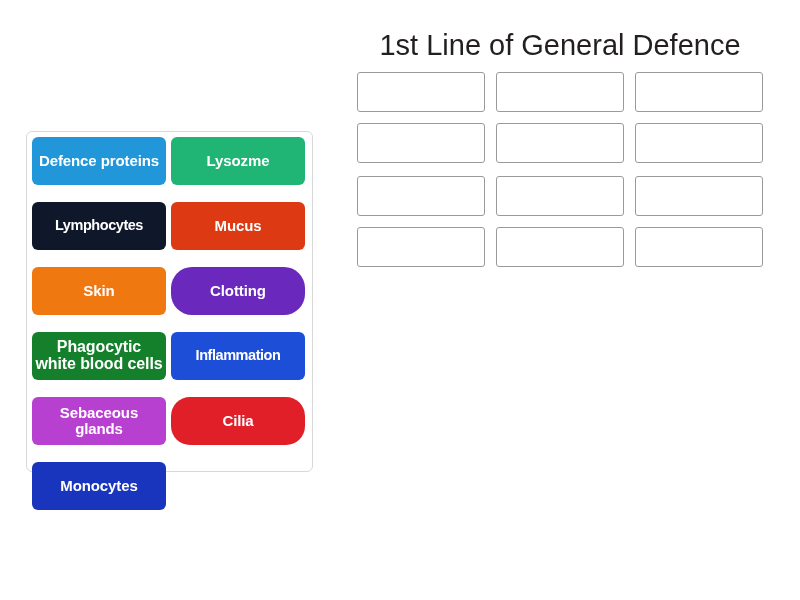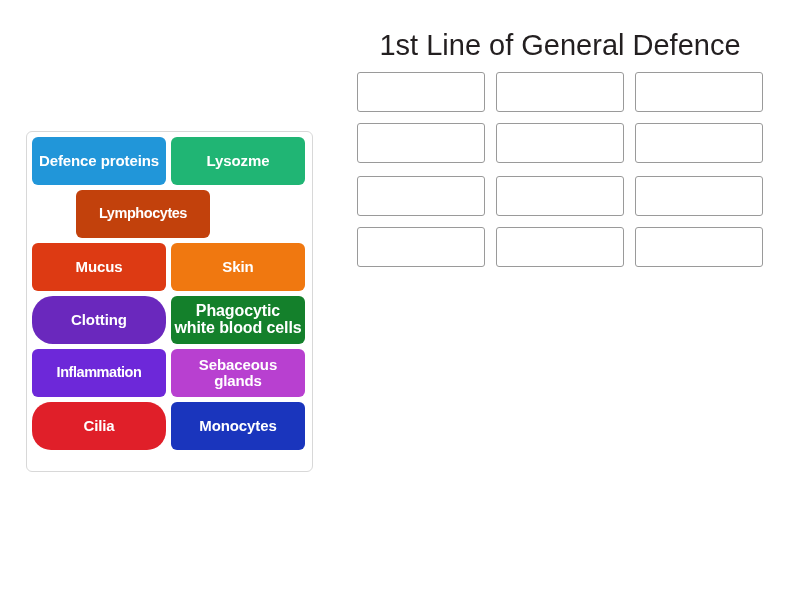--- a/index.html
+++ b/index.html
@@ -25,21 +25,21 @@
     background: #ffffff;
     border: 1px solid #d8d8d8;
     border-radius: 6px;
     box-sizing: border-box;
     padding: 5px 5px;
   }
   #tile-grid {
     display: flex;
     flex-wrap: wrap;
     align-content: flex-start;
-    gap: 5px 5px;
+    gap: 17px 5px;
   }
   .tile {
     width: 134px;
     height: 48px;
     border-radius: 6px;
     box-sizing: border-box;
     display: flex;
     align-items: center;
     justify-content: center;
     text-align: center;
@@ -98,36 +98,36 @@
 <body>
 
 <div id="tile-tray">
   <div id="tile-grid">
       <div class="tile" style="background: rgb(33, 150, 217);">
         <span>Defence proteins</span>
       </div>
       <div class="tile" style="background: rgb(32, 181, 116);">
         <span>Lysozme</span>
       </div>
-      <div class="tile tight-text" style="background: #c2410c; margin-left: 44px;">
+      <div class="tile tight-text" style="background: #0f172a;">
         <span>Lymphocytes</span>
       </div>
       <div class="tile" style="background: rgb(221, 58, 19);">
         <span>Mucus</span>
       </div>
       <div class="tile" style="background: rgb(240, 120, 16);">
         <span>Skin</span>
       </div>
       <div class="tile" style="background: rgb(106, 40, 189); border-radius: 21px;">
         <span>Clotting</span>
       </div>
       <div class="tile small-text" style="background: rgb(20, 128, 43);">
         <span>Phagocytic white blood cells</span>
       </div>
-      <div class="tile tight-text" style="background: #6d28d9;">
+      <div class="tile tight-text" style="background: #1d4ed8;">
         <span>Inflammation</span>
       </div>
       <div class="tile" style="background: rgb(184, 64, 208);">
         <span>Sebaceous glands</span>
       </div>
       <div class="tile" style="background: rgb(224, 31, 41); border-radius: 19px;">
         <span>Cilia</span>
       </div>
       <div class="tile" style="background: rgb(26, 53, 189);">
         <span>Monocytes</span>

